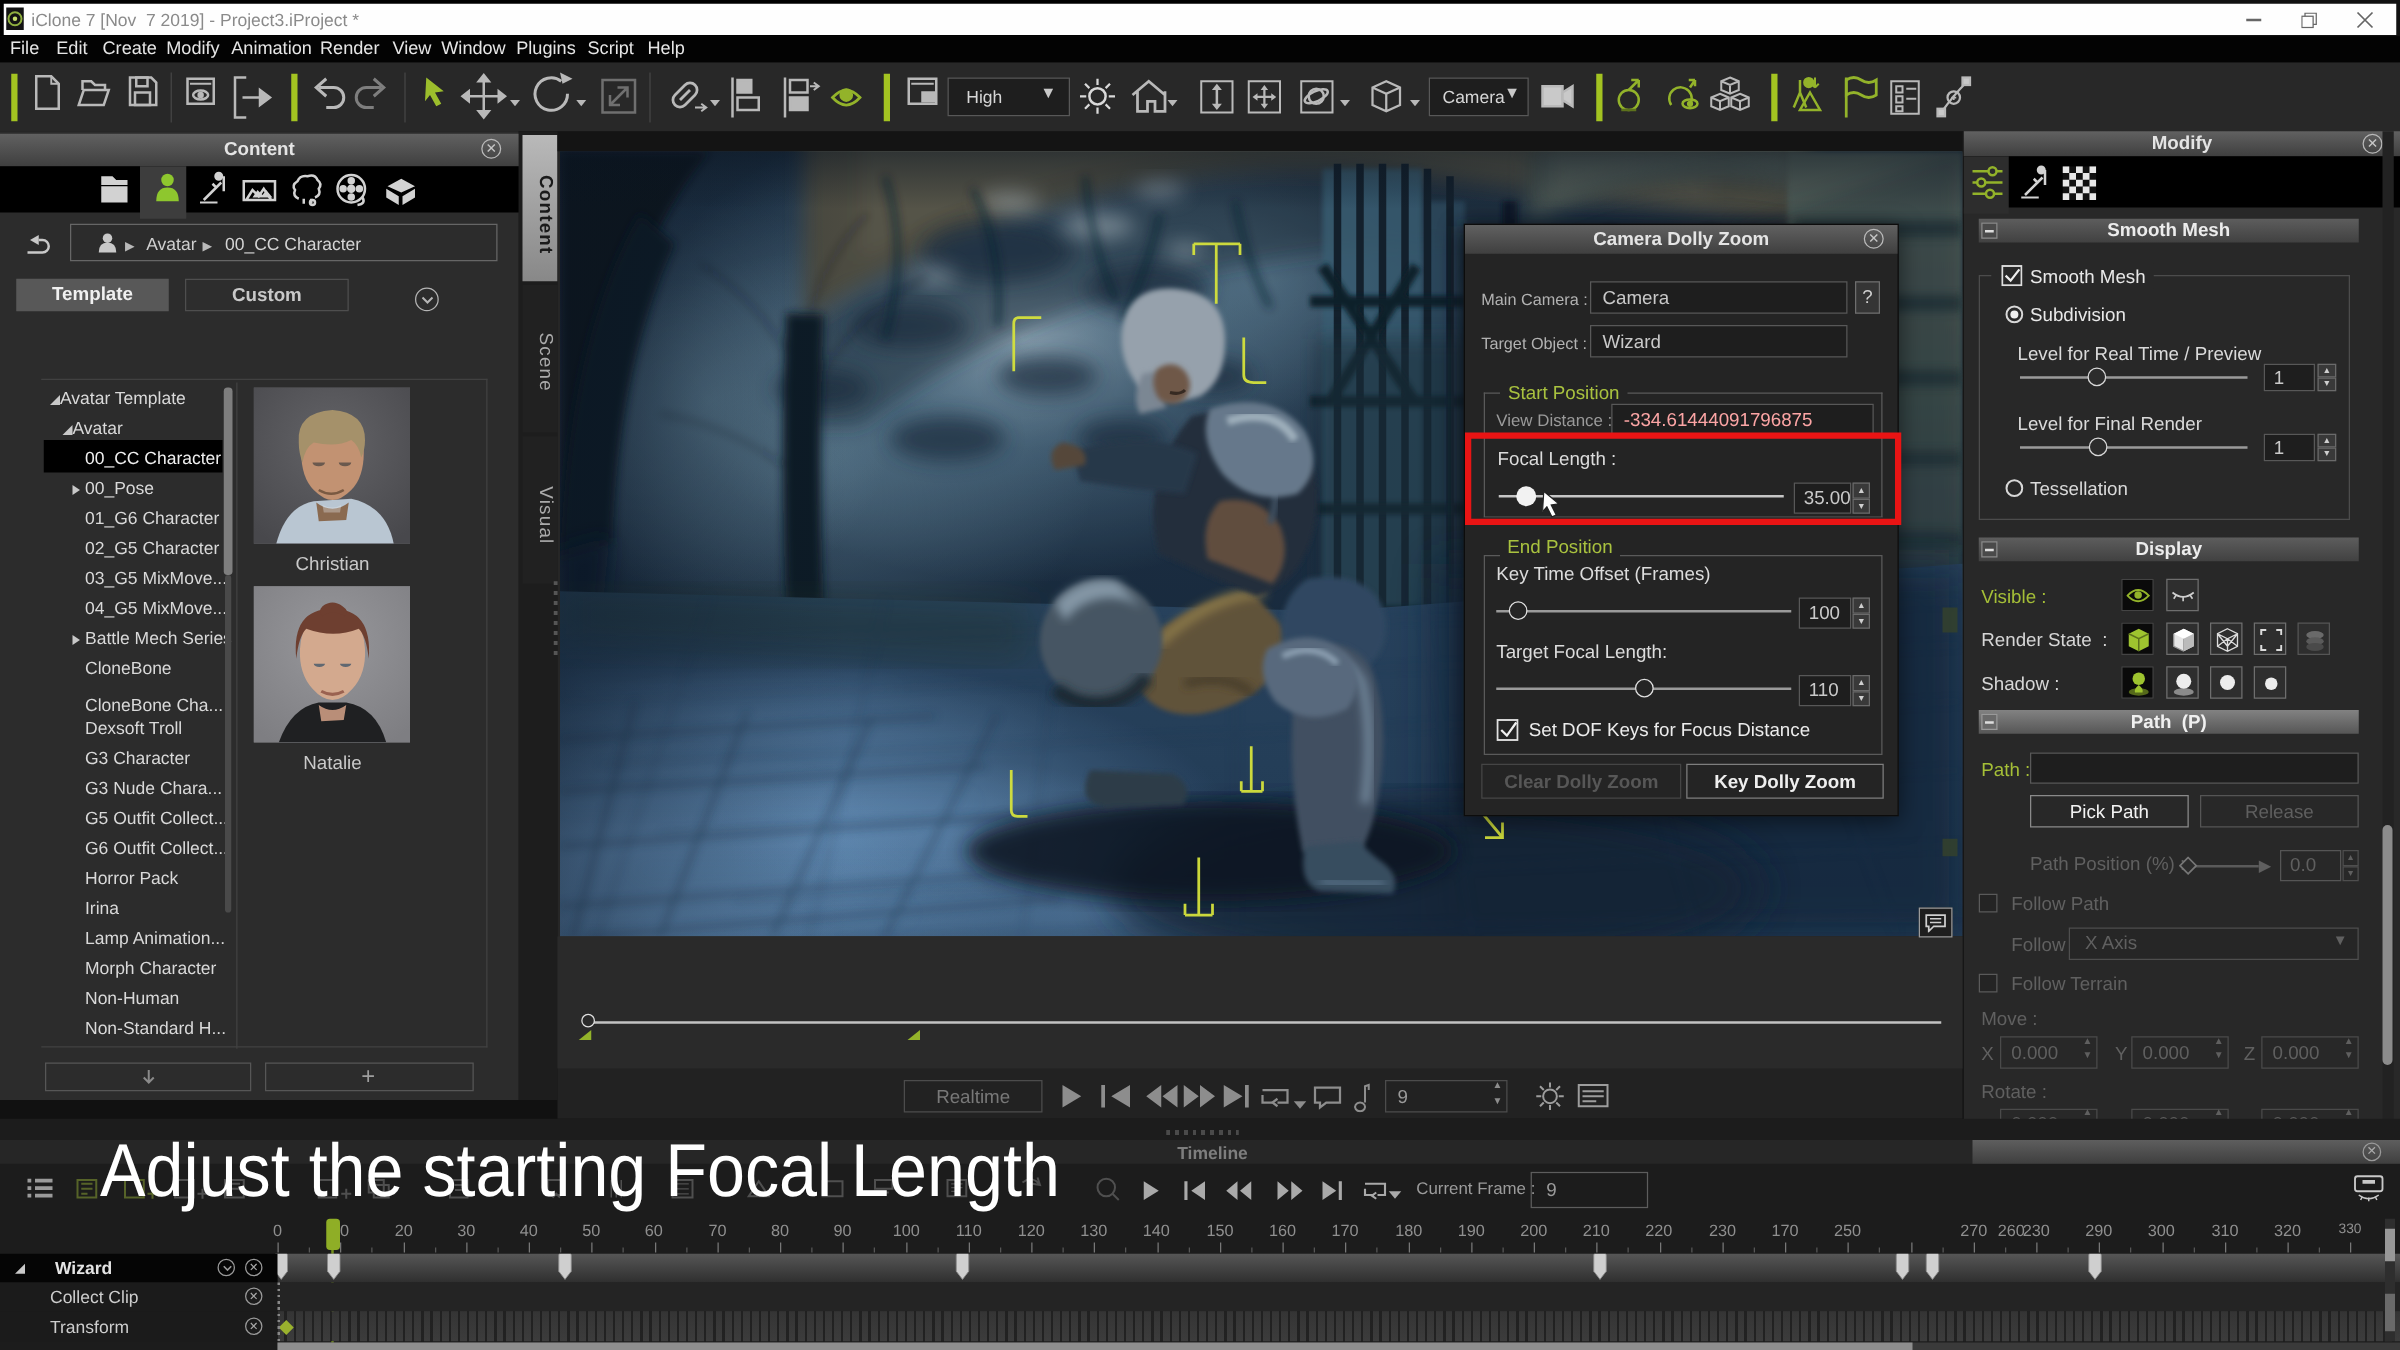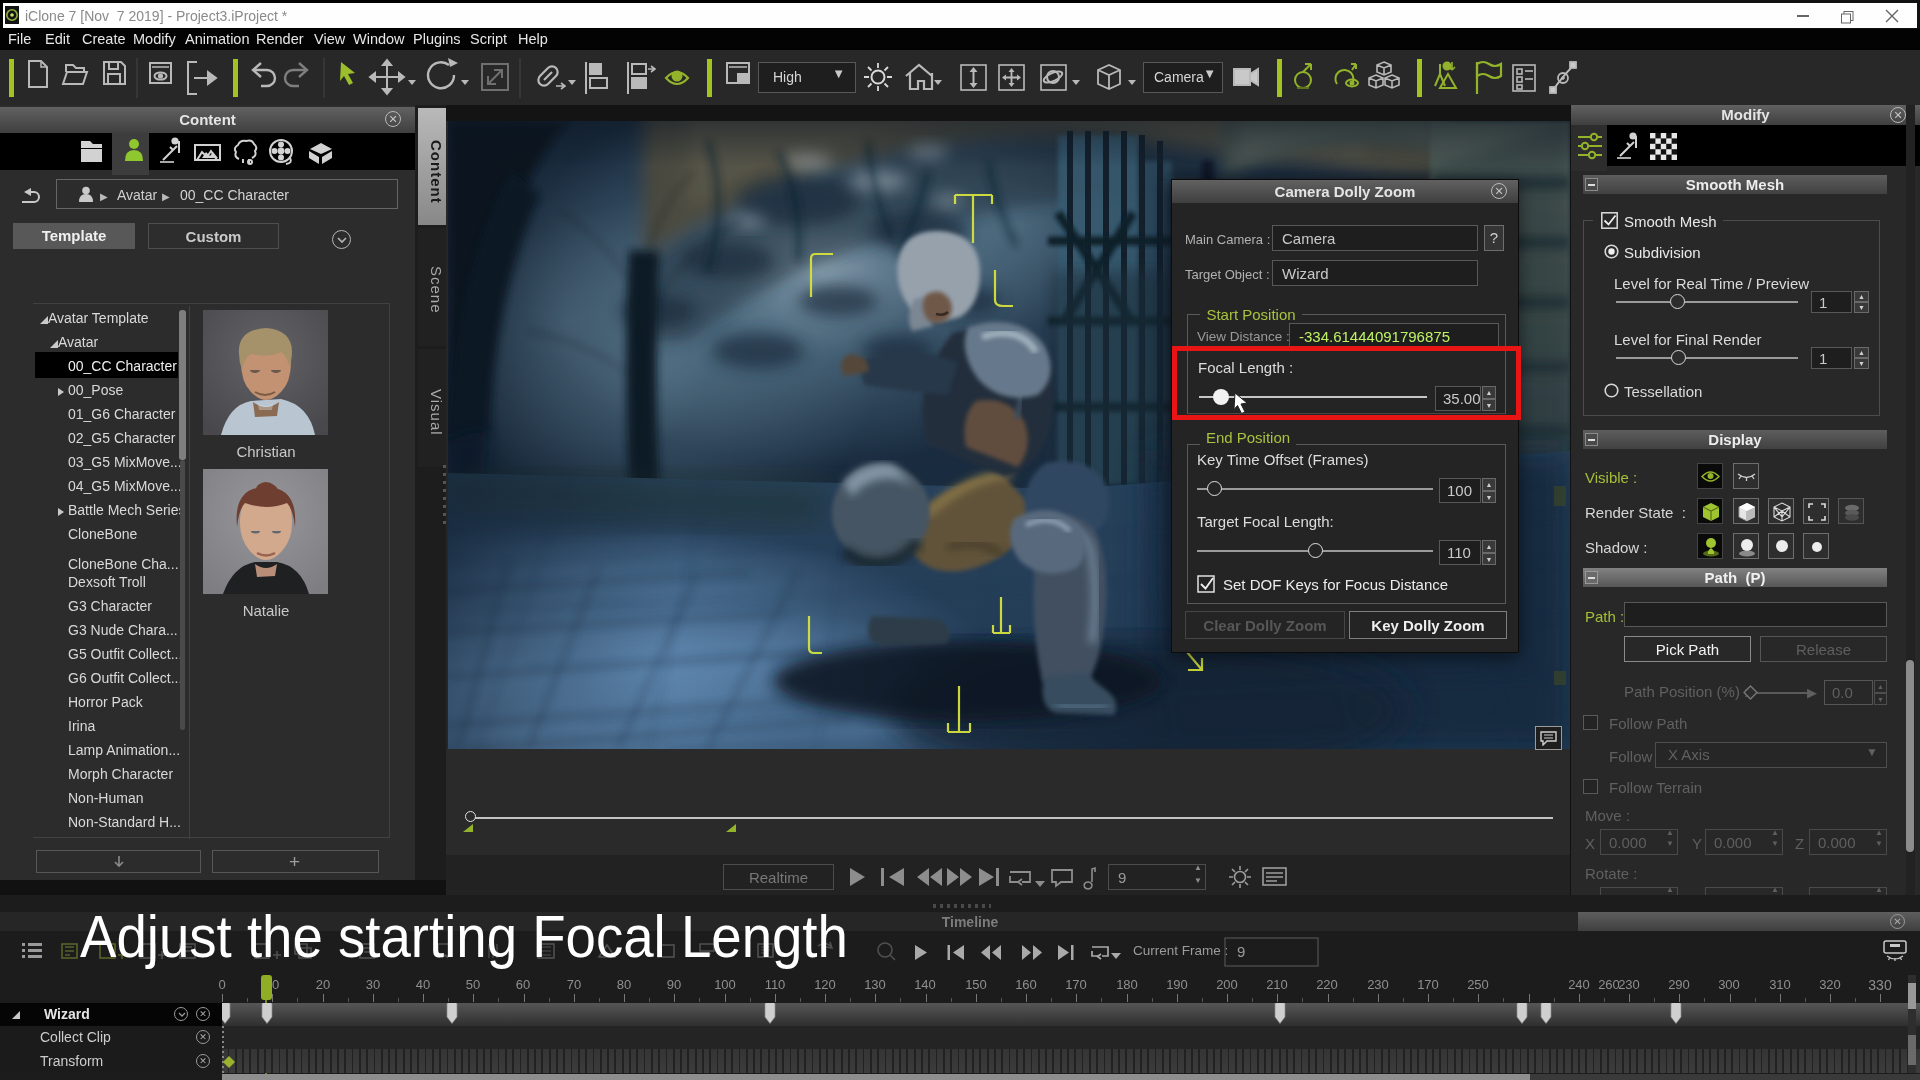--- a/index.html
+++ b/index.html
@@ -632,21 +632,21 @@
       </div>
     <div class="abs" style="left:312px;top:45px;width:20px;height:26px;background:#353535;border:1px solid #6e6e6e;color:#cfcfcf;text-align:center;line-height:24px;">?</div>
     <span class="abs" style="left:13px;top:87px;color:#b2b2b2;font-size:13px;">Target Object :</span>
     <div class="abs inp" style="left:100px;top:80px;width:206px;height:26px;">
         <span style="position:absolute;left:9px;top:4px;">Wizard</span>
       </div>
 
     <div class="abs" style="left:15px;top:134px;width:319px;height:100px;border:1px solid #5a5a5a;border-bottom-color:#494949;"></div>
     <div class="abs" style="left:28px;top:126px;width:102px;height:17px;background:#242424;color:#a9c23f;text-align:center;">Start Position</div>
     <span class="abs" style="left:25px;top:149px;color:#9a9a9a;font-size:13.5px;">View Distance :</span>
-    <div class="abs inp" style="left:117px;top:143px;width:210px;height:26px;color:#bef264;">
+    <div class="abs inp" style="left:117px;top:143px;width:210px;height:26px;color:#fca5a5;">
         <span style="position:absolute;left:9px;top:4px;">-334.61444091796875</span>
       </div>
     <span class="abs" style="left:26px;top:179px;color:#dcdcdc;">Focal Length :</span>
     <div class="abs" style="left:27px;top:216px;width:228px;height:1.5px;background:#c6c6c6;"></div>
     <div class="abs" style="left:41px;top:209px;width:16px;height:16px;border-radius:50%;background:#f2f2f2;"></div>
     <div class="abs inp" style="left:263px;top:206px;width:46px;height:25px;">
         <span style="position:absolute;left:7px;top:3px;">35.00</span>
       </div>
     <div class="abs spin" style="left:310px;top:206px;width:14px;height:12.5px;font-size:7px;text-align:center;line-height:11px;">▲</div>
     <div class="abs spin" style="left:310px;top:218.5px;width:14px;height:12.5px;font-size:7px;text-align:center;line-height:11px;">▼</div>
@@ -1081,39 +1081,39 @@
       <div class="abs" style="left:1402.9px;top:25px;width:1px;height:4px;background:#575757;"></div>
       <span class="abs" style="left:1413px;top:4px;width:30px;text-align:center;color:#8f8f8f;font-size:13px;">170</span>
       <div class="abs" style="left:1428.0px;top:21px;width:1px;height:8px;background:#787878;"></div>
       <div class="abs" style="left:1453.1px;top:25px;width:1px;height:4px;background:#575757;"></div>
       <span class="abs" style="left:1463px;top:4px;width:30px;text-align:center;color:#8f8f8f;font-size:13px;">250</span>
       <div class="abs" style="left:1478.2px;top:21px;width:1px;height:8px;background:#787878;"></div>
       <div class="abs" style="left:1503.4px;top:25px;width:1px;height:4px;background:#575757;"></div>
       <span class="abs" style="left:1594px;top:4px;width:30px;text-align:center;color:#8f8f8f;font-size:13px;">260</span>
       <div class="abs" style="left:1528.5px;top:21px;width:1px;height:8px;background:#787878;"></div>
       <div class="abs" style="left:1553.6px;top:25px;width:1px;height:4px;background:#575757;"></div>
-      <span class="abs" style="left:1564px;top:4px;width:30px;text-align:center;color:#8f8f8f;font-size:13px;">240</span>
+      <span class="abs" style="left:1564px;top:4px;width:30px;text-align:center;color:#8f8f8f;font-size:13px;">270</span>
       <div class="abs" style="left:1578.8px;top:21px;width:1px;height:8px;background:#787878;"></div>
       <div class="abs" style="left:1603.9px;top:25px;width:1px;height:4px;background:#575757;"></div>
       <span class="abs" style="left:1614px;top:4px;width:30px;text-align:center;color:#8f8f8f;font-size:13px;">230</span>
       <div class="abs" style="left:1629.0px;top:21px;width:1px;height:8px;background:#787878;"></div>
       <div class="abs" style="left:1654.1px;top:25px;width:1px;height:4px;background:#575757;"></div>
       <span class="abs" style="left:1664px;top:4px;width:30px;text-align:center;color:#8f8f8f;font-size:13px;">290</span>
       <div class="abs" style="left:1679.2px;top:21px;width:1px;height:8px;background:#787878;"></div>
       <div class="abs" style="left:1704.4px;top:25px;width:1px;height:4px;background:#575757;"></div>
       <span class="abs" style="left:1714px;top:4px;width:30px;text-align:center;color:#8f8f8f;font-size:13px;">300</span>
       <div class="abs" style="left:1729.5px;top:21px;width:1px;height:8px;background:#787878;"></div>
       <div class="abs" style="left:1754.6px;top:25px;width:1px;height:4px;background:#575757;"></div>
       <span class="abs" style="left:1765px;top:4px;width:30px;text-align:center;color:#8f8f8f;font-size:13px;">310</span>
       <div class="abs" style="left:1779.8px;top:21px;width:1px;height:8px;background:#787878;"></div>
       <div class="abs" style="left:1804.9px;top:25px;width:1px;height:4px;background:#575757;"></div>
       <span class="abs" style="left:1815px;top:4px;width:30px;text-align:center;color:#8f8f8f;font-size:13px;">320</span>
       <div class="abs" style="left:1830.0px;top:21px;width:1px;height:8px;background:#787878;"></div>
       <div class="abs" style="left:1855.1px;top:25px;width:1px;height:4px;background:#575757;"></div>
-      <span class="abs" style="left:1865px;top:4px;width:30px;text-align:center;color:#8f8f8f;font-size:14px;">330</span>
+      <span class="abs" style="left:1865px;top:4px;width:30px;text-align:center;color:#8f8f8f;font-size:11px;">330</span>
       <div class="abs" style="left:1880.3px;top:21px;width:1px;height:8px;background:#787878;"></div>
     </div>
 
     <div class="abs" style="left:261px;top:80px;width:11px;height:25px;background:#8fae26;border-radius:3px;"></div>
     <div class="abs" style="left:265px;top:105px;width:1.5px;height:75px;background:#74901c;"></div>
 
     <div class="abs" id="trackrow1" style="left:222px;top:108px;width:1698px;height:23px;background:linear-gradient(#565656,#2f2f2f);"></div>
     <div class="abs" id="trackrow2" style="left:222px;top:131px;width:1698px;height:23px;background:#242424;"></div>
     <div class="abs" id="trackrow3" style="left:222px;top:154px;width:1698px;height:24px;background:repeating-linear-gradient(90deg,#3c3c3c 0 5.5px,#222 5.5px 7.3px);"></div>
     <div class="abs" style="left:222px;top:154px;width:1698px;height:24px;background:linear-gradient(rgba(30,30,30,0.25),rgba(30,30,30,0));"></div>

